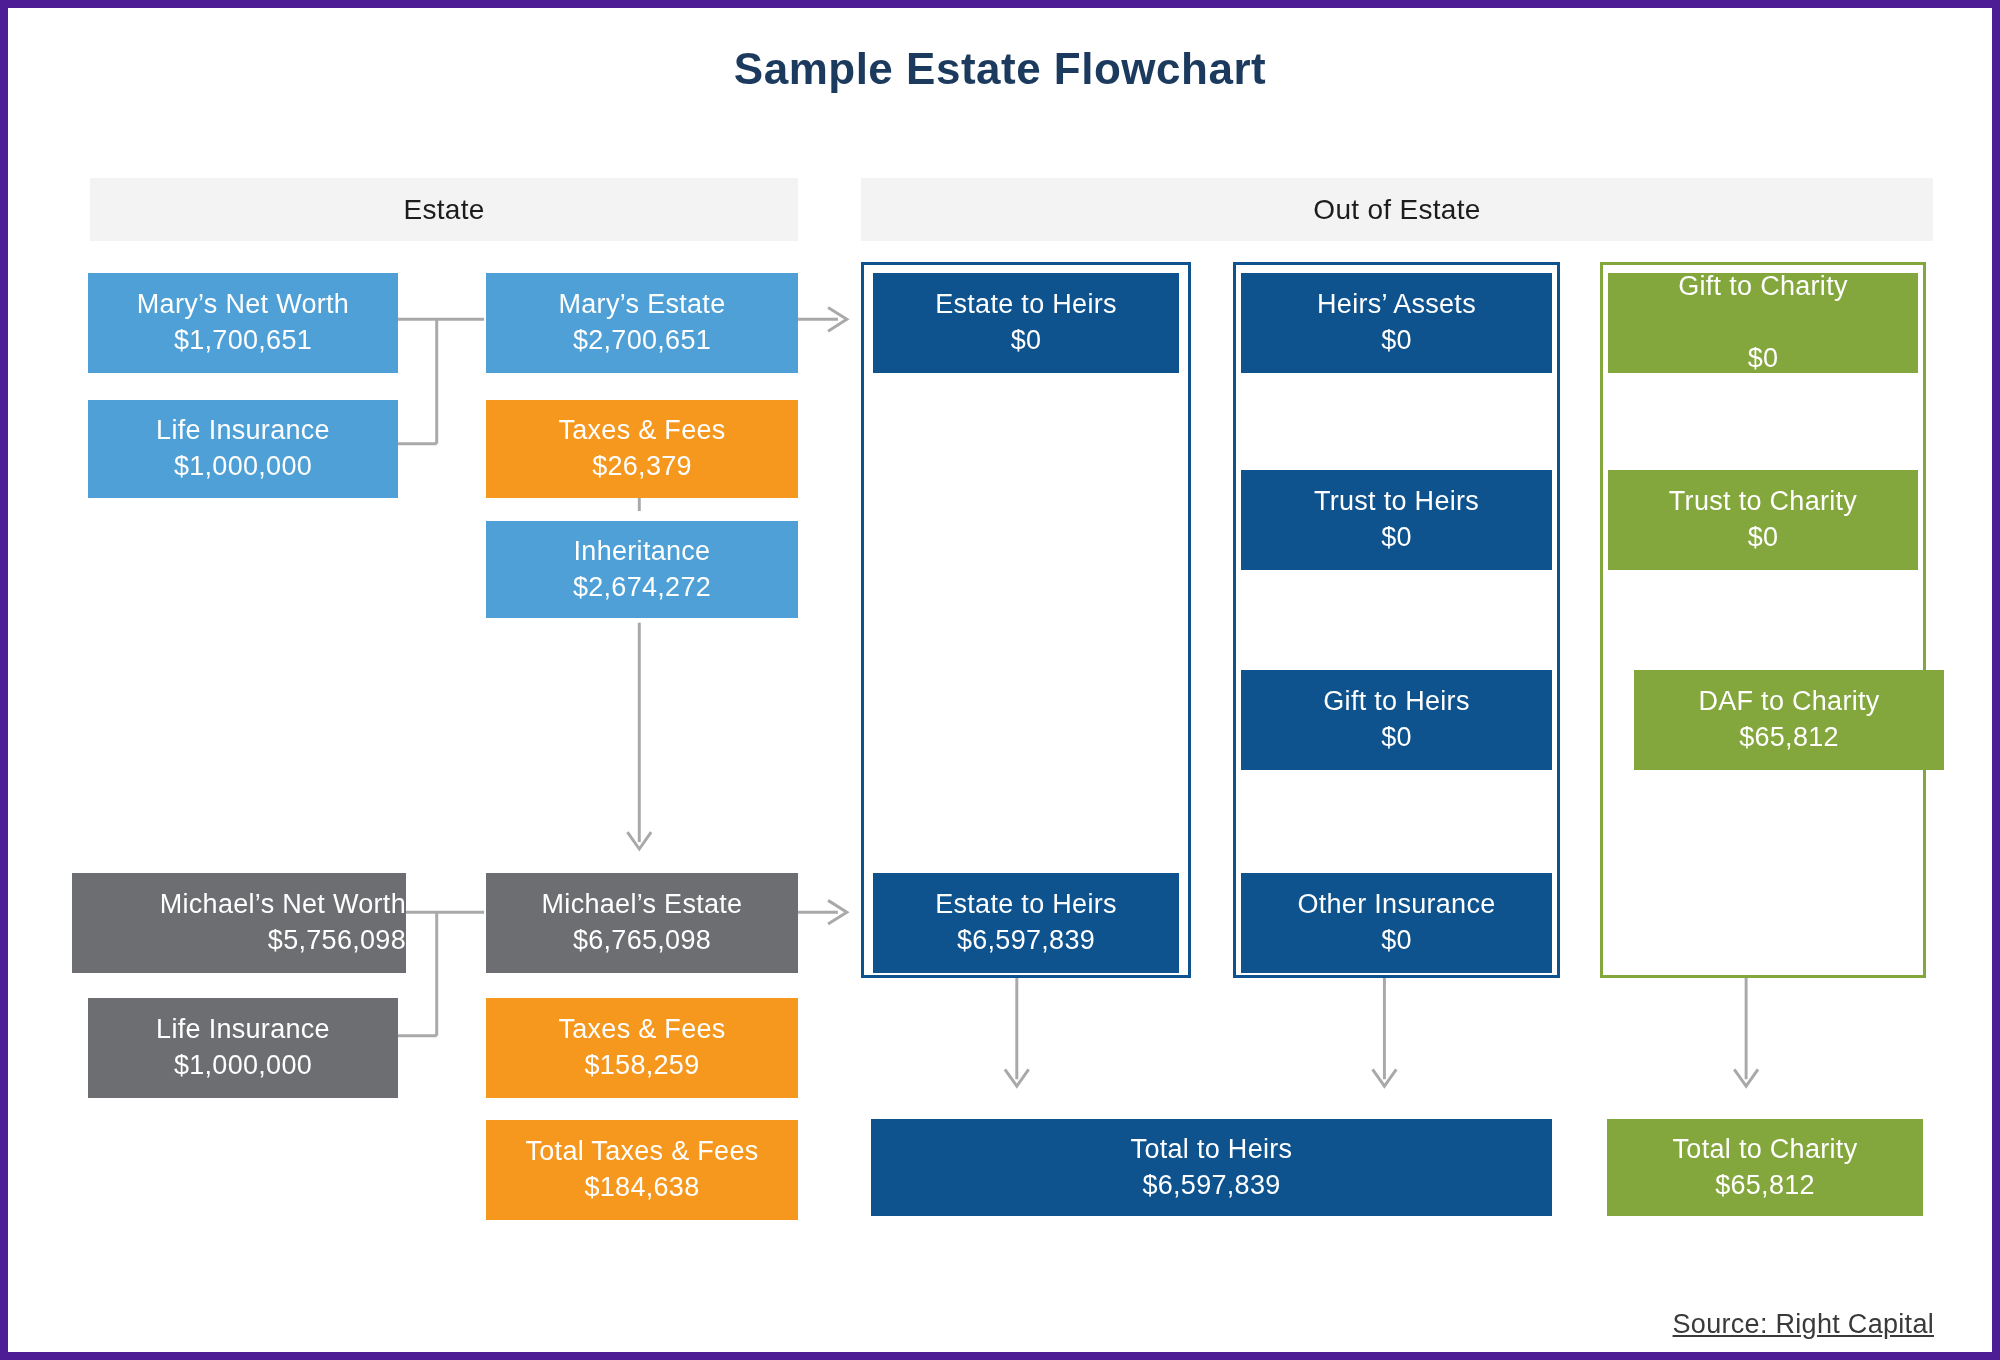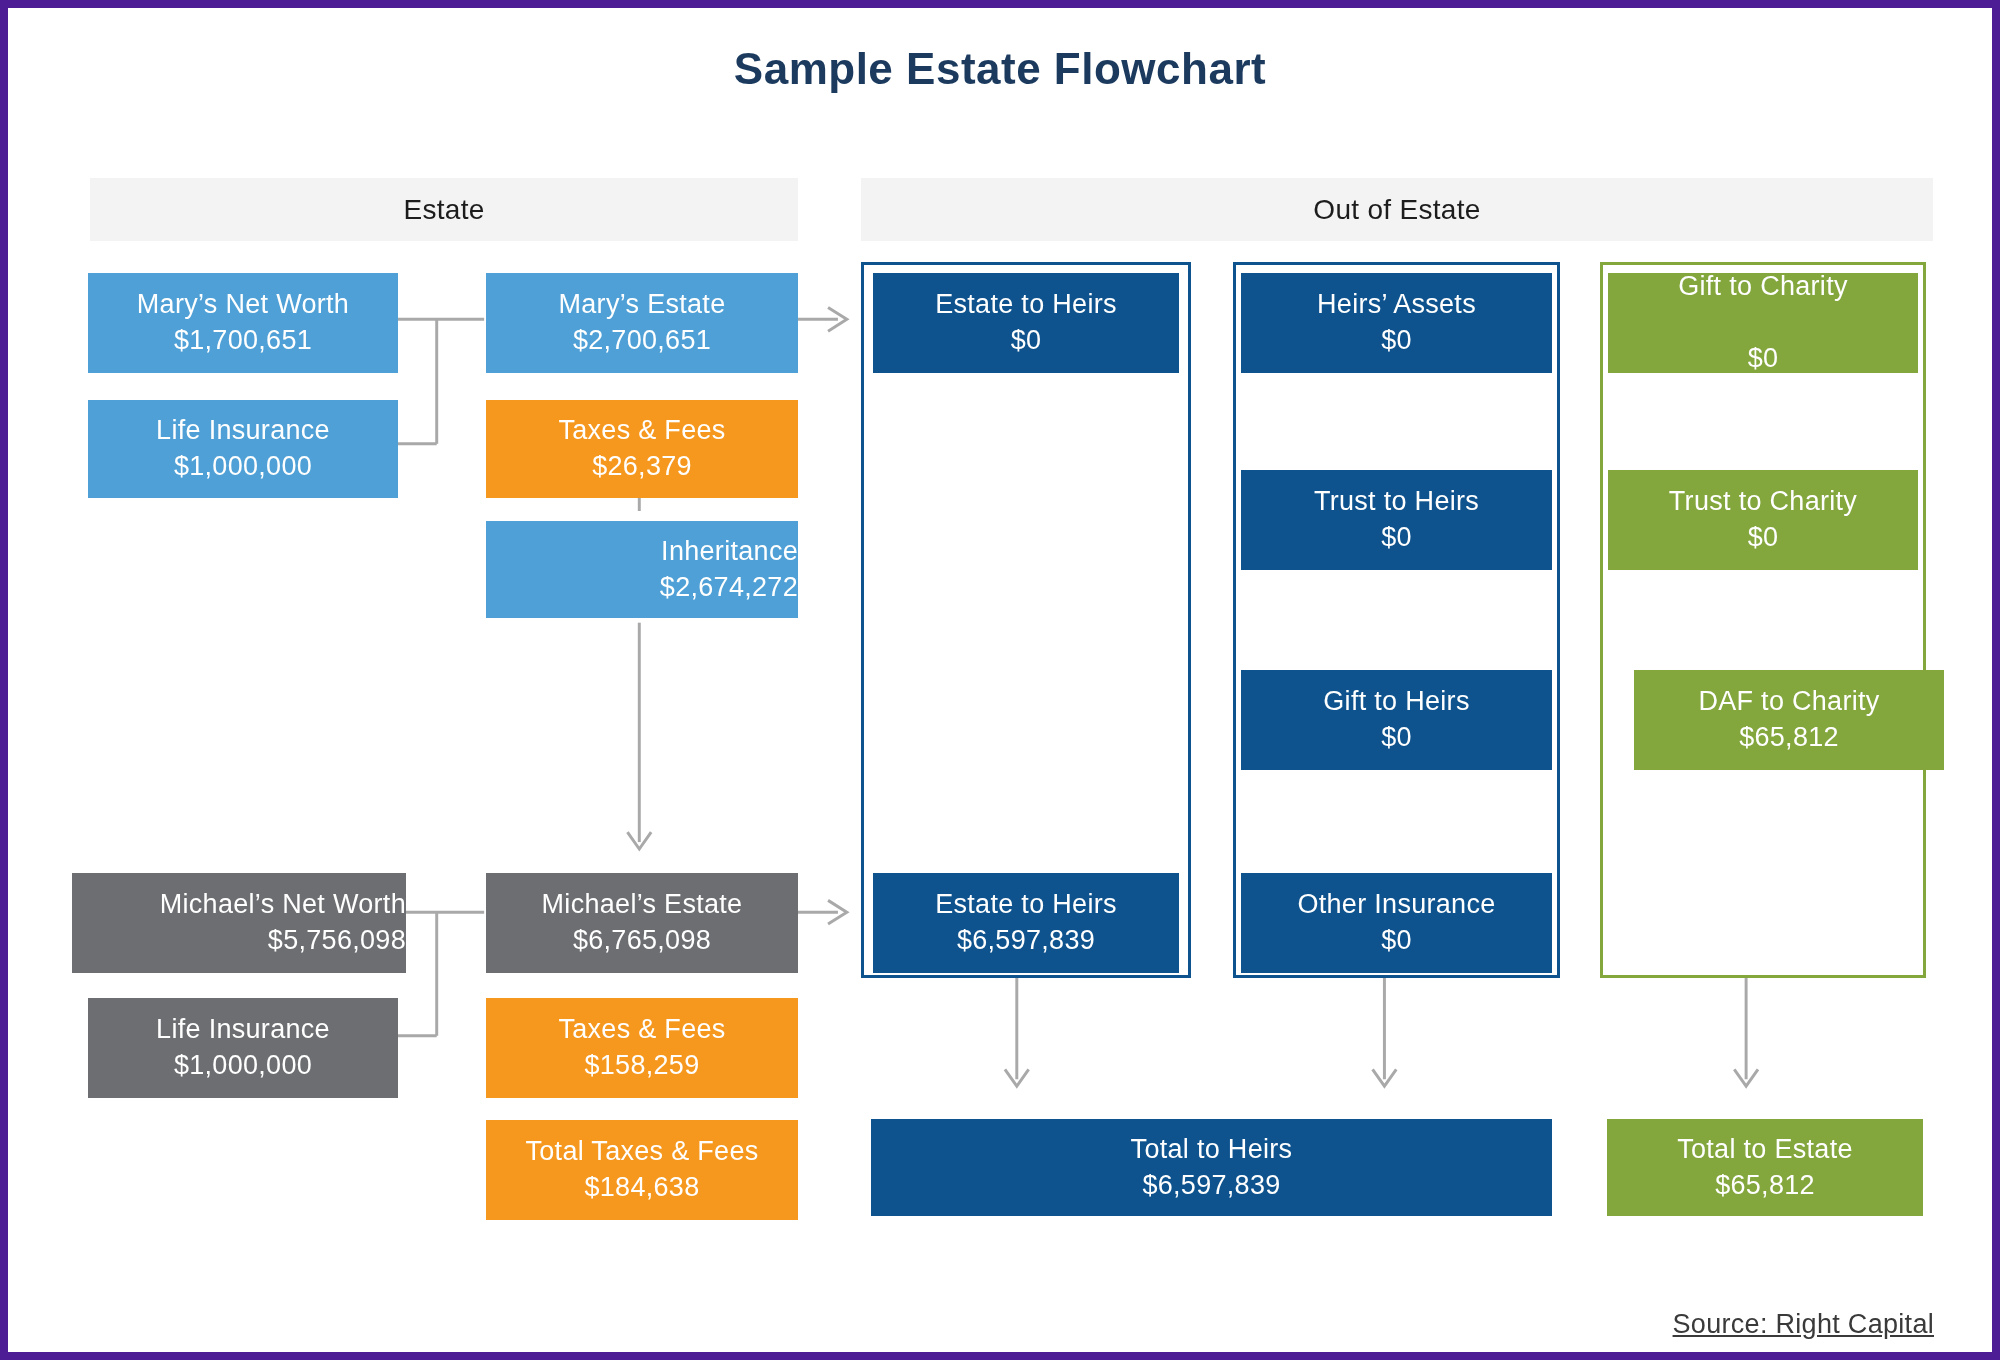--- a/index.html
+++ b/index.html
@@ -113,21 +113,21 @@
     <span>$1,000,000</span>
   </div>
   <div class="box blue" style="left:478px;top:265px;width:312px;height:100px;">
     <span>Mary’s Estate</span>
     <span>$2,700,651</span>
   </div>
   <div class="box orange" style="left:478px;top:392px;width:312px;height:98px;">
     <span>Taxes &amp; Fees</span>
     <span>$26,379</span>
   </div>
-  <div class="box blue" style="left:478px;top:513px;width:312px;height:97px;align-items:flex-end;">
+  <div class="box blue" style="left:478px;top:513px;width:312px;height:97px;">
     <span>Inheritance</span>
     <span>$2,674,272</span>
   </div>
   <div class="box gray" style="left:64px;top:865px;width:334px;height:100px;align-items:flex-end;">
     <span>Michael’s Net Worth</span>
     <span>$5,756,098</span>
   </div>
   <div class="box gray" style="left:80px;top:990px;width:310px;height:100px;">
     <span>Life Insurance</span>
     <span>$1,000,000</span>
@@ -186,19 +186,19 @@
   <div class="box green" style="left:1600px;top:662px;width:310px;height:100px;margin-left:26px;">
     <span>DAF to Charity</span>
     <span>$65,812</span>
   </div>
 
   <div class="box dkblue" style="left:863px;top:1111px;width:681px;height:97px;">
     <span>Total to Heirs</span>
     <span>$6,597,839</span>
   </div>
   <div class="box green" style="left:1599px;top:1111px;width:316px;height:97px;">
-    <span>Total to Estate</span>
+    <span>Total to Charity</span>
     <span>$65,812</span>
   </div>
 
   <div id="source">Source: Right Capital</div>
 
 </div>
 
 </body></html>

